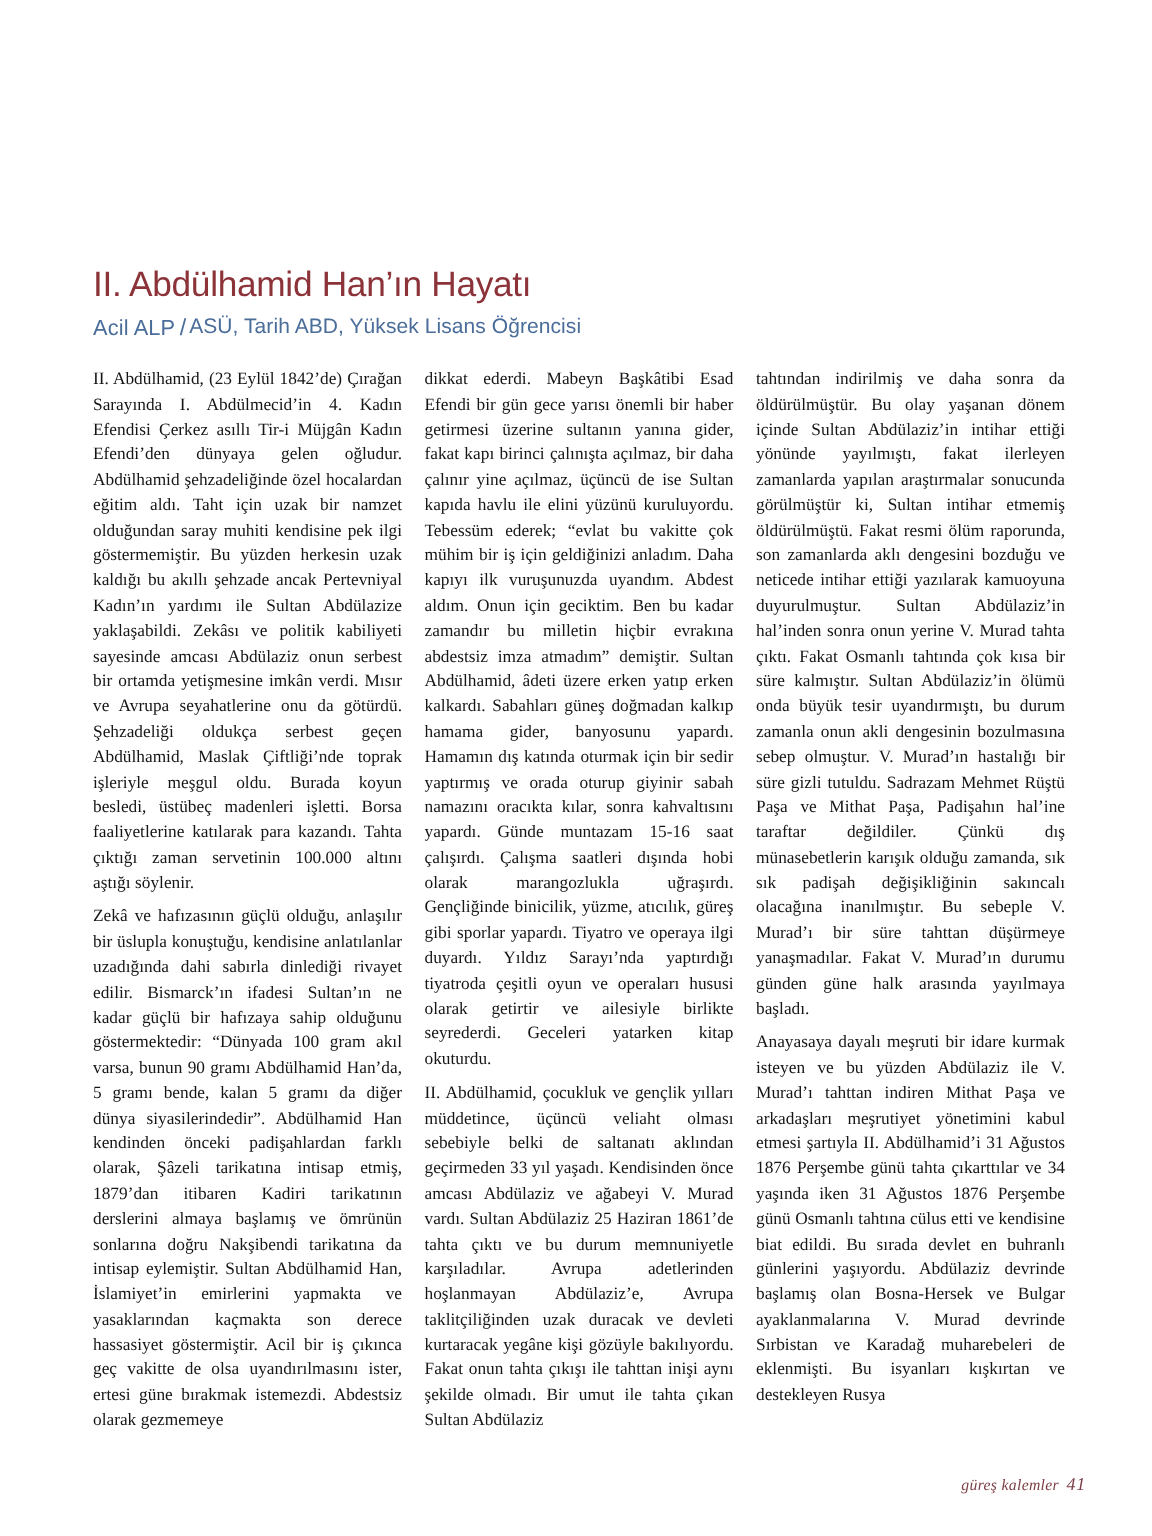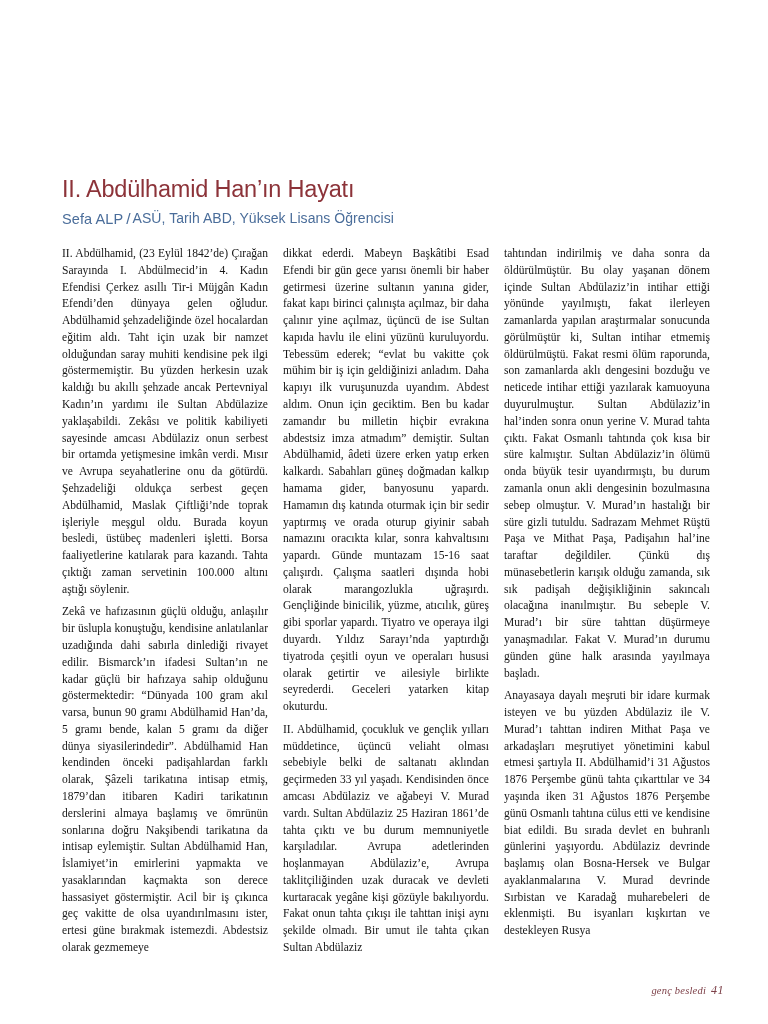--- a/index.html
+++ b/index.html
@@ -141,21 +141,21 @@
   }
 </style>
 </head>
 <body>
 
 <div class="page">
 
   <div class="article-header">
     <h1 class="article-title">II. Abdülhamid Han’ın Hayatı</h1>
     <div class="byline">
-      <span class="byline-author">Sefa ALP</span><span class="byline-sep">/</span><span class="byline-affil">ASÜ, Tarih ABD, Yüksek Lisans Öğrencisi</span>
+      <span class="byline-author">Acil ALP</span><span class="byline-sep">/</span><span class="byline-affil">ASÜ, Tarih ABD, Yüksek Lisans Öğrencisi</span>
     </div>
   </div>
 
   <div class="columns">
 
     <div class="column">
       <p>II. Abdülhamid, (23 Eylül 1842’de) Çırağan Sarayında I. Abdülmecid’in 4. Kadın Efendisi Çerkez asıllı Tir-i Müjgân Kadın Efendi’den dünyaya gelen oğludur. Abdülhamid şehzadeliğinde özel hocalardan eğitim aldı. Taht için uzak bir namzet olduğundan saray muhiti kendisine pek ilgi göstermemiştir. Bu yüzden herkesin uzak kaldığı bu akıllı şehzade ancak Pertevniyal Kadın’ın yardımı ile Sultan Abdülazize yaklaşabildi. Zekâsı ve politik kabiliyeti sayesinde amcası Abdülaziz onun serbest bir ortamda yetişmesine imkân verdi. Mısır ve Avrupa seyahatlerine onu da götürdü. Şehzadeliği oldukça serbest geçen Abdülhamid, Maslak Çiftliği’nde toprak işleriyle meşgul oldu. Burada koyun besledi, üstübeç madenleri işletti. Borsa faaliyetlerine katılarak para kazandı. Tahta çıktığı zaman servetinin 100.000 altını aştığı söylenir.</p>
       <p>Zekâ ve hafızasının güçlü olduğu, anlaşılır bir üslupla konuştuğu, kendisine anlatılanlar uzadığında dahi sabırla dinlediği rivayet edilir. Bismarck’ın ifadesi Sultan’ın ne kadar güçlü bir hafızaya sahip olduğunu göstermektedir: “Dünyada 100 gram akıl varsa, bunun 90 gramı Abdülhamid Han’da, 5 gramı bende, kalan 5 gramı da diğer dünya siyasilerindedir”. Abdülhamid Han kendinden önceki padişahlardan farklı olarak, Şâzeli tarikatına intisap etmiş, 1879’dan itibaren Kadiri tarikatının derslerini almaya başlamış ve ömrünün sonlarına doğru Nakşibendi tarikatına da intisap eylemiştir. Sultan Abdülhamid Han, İslamiyet’in emirlerini yapmakta ve yasaklarından kaçmakta son derece hassasiyet göstermiştir. Acil bir iş çıkınca geç vakitte de olsa uyandırılmasını ister, ertesi güne bırakmak istemezdi. Abdestsiz olarak gezmemeye</p>
     </div>
 
@@ -165,16 +165,16 @@
     </div>
 
     <div class="column">
       <p>tahtından indirilmiş ve daha sonra da öldürülmüştür. Bu olay yaşanan dönem içinde Sultan Abdülaziz’in intihar ettiği yönünde yayılmıştı, fakat ilerleyen zamanlarda yapılan araştırmalar sonucunda görülmüştür ki, Sultan intihar etmemiş öldürülmüştü. Fakat resmi ölüm raporunda, son zamanlarda aklı dengesini bozduğu ve neticede intihar ettiği yazılarak kamuoyuna duyurulmuştur. Sultan Abdülaziz’in hal’inden sonra onun yerine V. Murad tahta çıktı. Fakat Osmanlı tahtında çok kısa bir süre kalmıştır. Sultan Abdülaziz’in ölümü onda büyük tesir uyandırmıştı, bu durum zamanla onun akli dengesinin bozulmasına sebep olmuştur. V. Murad’ın hastalığı bir süre gizli tutuldu. Sadrazam Mehmet Rüştü Paşa ve Mithat Paşa, Padişahın hal’ine taraftar değildiler. Çünkü dış münasebetlerin karışık olduğu zamanda, sık sık padişah değişikliğinin sakıncalı olacağına inanılmıştır. Bu sebeple V. Murad’ı bir süre tahttan düşürmeye yanaşmadılar. Fakat V. Murad’ın durumu günden güne halk arasında yayılmaya başladı.</p>
       <p>Anayasaya dayalı meşruti bir idare kurmak isteyen ve bu yüzden Abdülaziz ile V. Murad’ı tahttan indiren Mithat Paşa ve arkadaşları meşrutiyet yönetimini kabul etmesi şartıyla II. Abdülhamid’i 31 Ağustos 1876 Perşembe günü tahta çıkarttılar ve 34 yaşında iken 31 Ağustos 1876 Perşembe günü Osmanlı tahtına cülus etti ve kendisine biat edildi. Bu sırada devlet en buhranlı günlerini yaşıyordu. Abdülaziz devrinde başlamış olan Bosna-Hersek ve Bulgar ayaklanmalarına V. Murad devrinde Sırbistan ve Karadağ muharebeleri de eklenmişti. Bu isyanları kışkırtan ve destekleyen Rusya</p>
     </div>
 
   </div>
 
   <div class="page-footer">
-    <span class="footer-mark">genç besledi</span><span class="footer-page">41</span>
+    <span class="footer-mark">güreş kalemler</span><span class="footer-page">41</span>
   </div>
 
 </div>
 
 </body></html>

